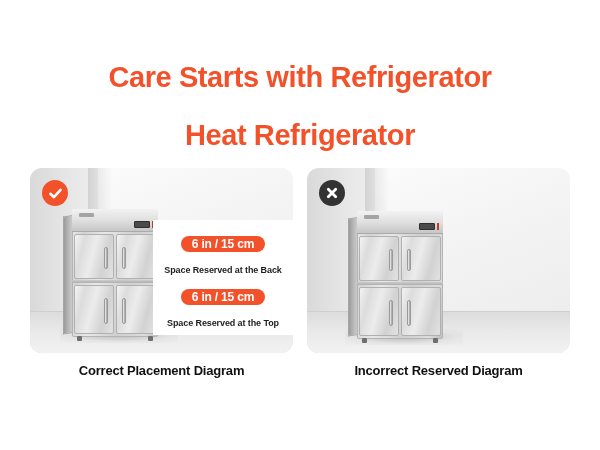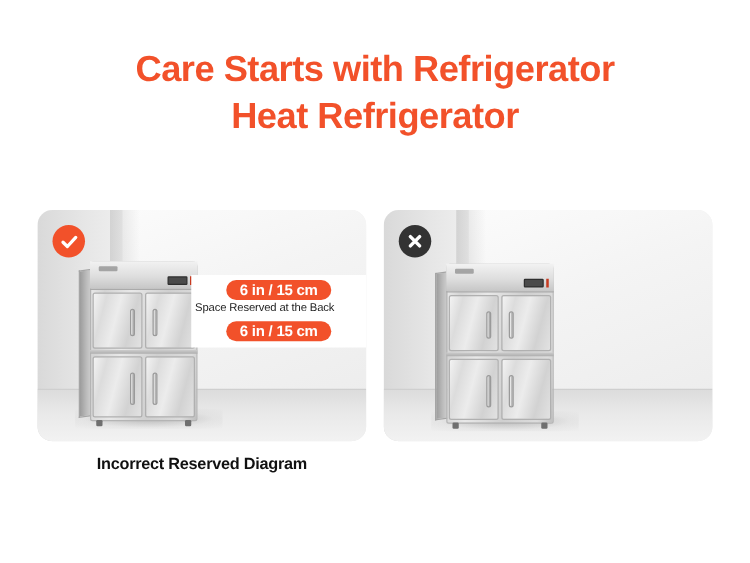--- a/index.html
+++ b/index.html
@@ -24,20 +24,21 @@
     text-align: center;
     color: #F2512A;
     font-weight: bold;
     font-size: 29px;
     line-height: 37px;
     letter-spacing: -0.4px;
   }
   .page-title .tline {
     display: block;
     white-space: nowrap;
+    margin-top: 21px;
   }
 
   
   .cards-row {
     position: absolute;
     left: 30px;
     top: 168px;
     width: 540px;
     height: 185px;
     display: flex;
@@ -236,37 +237,38 @@
     width: 140px;
     z-index: 5;
     background: #ffffff;
     padding: 4px 3px 5px 3px;
     box-sizing: border-box;
   }
   .anno-row { margin-bottom: 4px; }
   .anno-row:last-child { margin-bottom: 0; }
   .pill {
     display: block;
-    margin: 0 auto;
+    margin: 12px auto;
     width: 84px;
     text-align: center;
     background: #F2512A;
     color: #ffffff;
     font-weight: bold;
     font-size: 12px;
     line-height: 16px;
     border-radius: 9px;
     letter-spacing: -0.2px;
   }
   .anno-caption {
     display: block;
+    text-align: center;
     color: #1d1d1d;
     font-size: 9px;
     line-height: 13px;
-    font-weight: normal;
+    font-weight: bold;
     white-space: nowrap;
     letter-spacing: -0.1px;
   }
 
   
   .captions-row {
     position: absolute;
     left: 30px;
     top: 362px;
     width: 540px;
@@ -334,20 +336,21 @@
       </svg>
     </div>
 
     <div class="annotations">
       <div class="anno-row">
         <span class="pill">6 in / 15 cm</span>
         <span class="anno-caption">Space Reserved at the Back</span>
       </div>
       <div class="anno-row">
         <span class="pill">6 in / 15 cm</span>
+        <span class="anno-caption">Space Reserved at the Top</span>
       </div>
     </div>
 
   </div>
 
   <div class="card">
 
     <div class="scene">
       <div class="wall-back"></div>
       <div class="wall-left"></div>
@@ -385,14 +388,15 @@
       <svg width="16" height="16" viewBox="0 0 16 16" aria-hidden="true">
         <path d="M4.3 4.3 L11.7 11.7 M11.7 4.3 L4.3 11.7" fill="none" stroke="#ffffff" stroke-width="2.8" stroke-linecap="round"></path>
       </svg>
     </div>
 
   </div>
 
 </div>
 
 <div class="captions-row">
+  <div class="caption">Correct Placement Diagram</div>
   <div class="caption">Incorrect Reserved Diagram</div>
 </div>
 
 </body></html>

